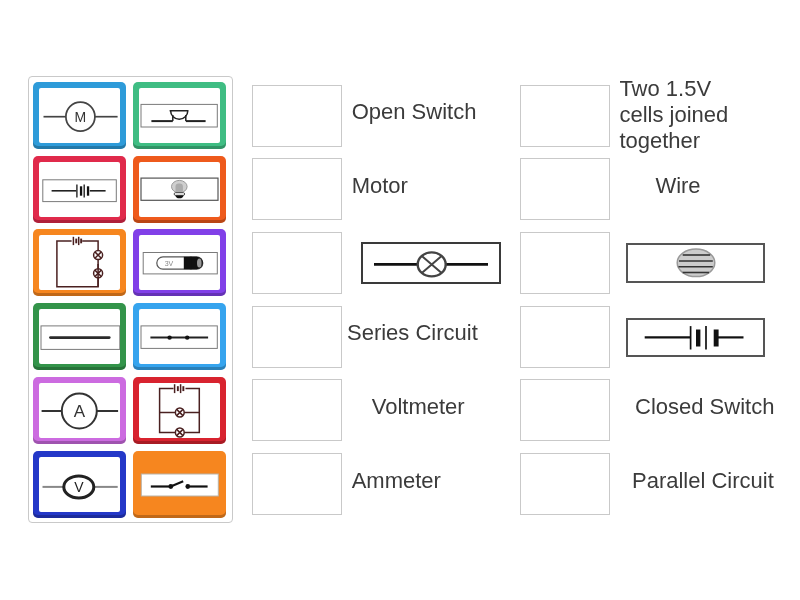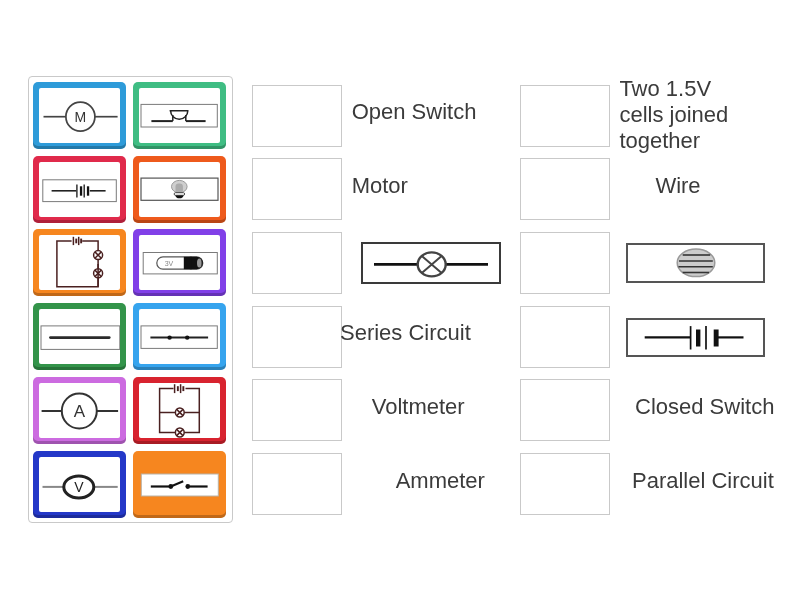--- a/index.html
+++ b/index.html
@@ -181,23 +181,23 @@
 
 <div class="box" style="left:519.5px;top:84.5px;"></div>
 <div class="box" style="left:519.5px;top:158.2px;"></div>
 <div class="box" style="left:519.5px;top:231.9px;"></div>
 <div class="box" style="left:519.5px;top:305.6px;"></div>
 <div class="box" style="left:519.5px;top:379.3px;"></div>
 <div class="box" style="left:519.5px;top:453px;"></div>
 
 <div class="lbl" style="left:351.7px;top:99px;">Open Switch</div>
 <div class="lbl" style="left:351.7px;top:172.7px;">Motor</div>
-<div class="lbl" style="left:340px;top:320.1px;">Series Circuit</div>
+<div class="lbl" style="left:347px;top:320.1px;">Series Circuit</div>
 <div class="lbl" style="left:351.7px;top:393.8px;margin-left:20px;">Voltmeter</div>
-<div class="lbl" style="left:351.7px;top:467.5px;margin-left:44px;">Ammeter</div>
+<div class="lbl" style="left:351.7px;top:467.5px;">Ammeter</div>
 
 <svg style="position:absolute;left:361px;top:242.4px;" width="140" height="42" viewBox="0 0 140 42">
 <rect x="1" y="1" width="138" height="40" fill="#fff" stroke="#3a3a3a" stroke-width="2"></rect>
 <line x1="13" y1="22.4" x2="56.5" y2="22.4" stroke="#111" stroke-width="2.8"></line>
 <line x1="84.9" y1="22.4" x2="127" y2="22.4" stroke="#111" stroke-width="2.8"></line>
 <ellipse cx="70.7" cy="22.4" rx="14" ry="12" fill="none" stroke="#444" stroke-width="2.4"></ellipse>
 <path d="M60.8 13.9 L80.6 30.9 M60.8 30.9 L80.6 13.9" stroke="#444" stroke-width="2"></path>
 </svg>
 
 <div class="lbl" style="left:619.4px;top:76px;line-height:26px;white-space:normal;width:118px;">Two 1.5V cells joined together</div>

